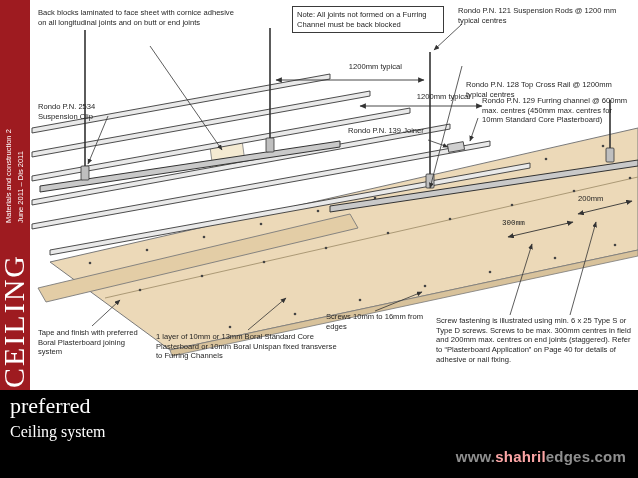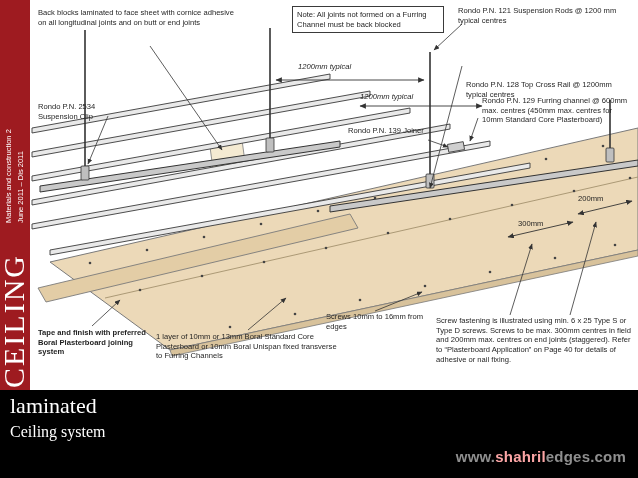--- a/index.html
+++ b/index.html
@@ -10,21 +10,21 @@
   .sidebar-meta { position:absolute; top:8px; left:3px; color:#fff; font-size:7.5px; line-height:1.6;
                   writing-mode:vertical-rl; transform:rotate(180deg); height:215px; white-space:nowrap; }
   .sidebar-meta span { display:block; }
   .sidebar-title { position:absolute; bottom:2px; left:-3px; writing-mode:vertical-rl; transform:rotate(180deg);
                    color:#fff; font-family:"Liberation Serif",serif; font-size:30px; letter-spacing:2px; }
 
   .diagram { position:absolute; left:30px; top:0; width:608px; height:390px; background:#fff; }
   .diagram svg { position:absolute; left:0; top:0; }
 
   .lbl { position:absolute; font-size:7.6px; line-height:1.28; color:#1f1f1f; }
-  .lbl.center { text-align:left;font-style:italic; }
+  .lbl.center { text-align:right; }
   .note-box { border:1px solid #3a3a3a; padding:3px 4px; background:#fff; }
 
   .footer { position:absolute; left:0; top:390px; width:638px; height:88px; background:#000; z-index:4; }
   .footer-line1 { position:absolute; left:10px; top:3px; color:#fff; font-family:"Liberation Serif",serif; font-size:22px; }
   .footer-line2 { position:absolute; left:10px; top:33px; color:#fff; font-family:"Liberation Serif",serif; font-size:16px; }
   .website { position:absolute; right:12px; bottom:13px; font-size:15px; font-weight:bold; letter-spacing:0.2px; }
   .website .dim { color:#8f8f8f; }
   .website .lit { color:#fca5a5; }
 </style>
 </head>
@@ -153,28 +153,28 @@
   <div class="lbl" style="left:8px; top:102px; width:95px;">Rondo P.N. 2534 Suspension Clip</div>
 
   <div class="lbl center" style="left:268px; top:62px; width:104px;">1200mm typical</div>
 
   <div class="lbl center" style="left:330px; top:92px; width:110px;">1200mm typical</div>
 
   <div class="lbl" style="left:318px; top:126px; width:85px;">Rondo P.N. 139 Joiner</div>
 
   <div class="lbl" style="left:548px; top:194px; width:50px;">200mm</div>
 
-  <div class="lbl" style="left:488px; top:219px; width:50px;">300mm</div>
+  <div class="lbl" style="left:472px; top:219px; width:50px;font-family:Liberation Mono, monospace;">300mm</div>
 
   <div class="lbl" style="left:296px; top:312px; width:102px;">Screws 10mm to 16mm from edges</div>
 
-  <div class="lbl" style="left:8px; top:328px; width:112px;font-weight:bold;">Tape and finish with preferred Boral Plasterboard joining system</div>
+  <div class="lbl" style="left:8px; top:328px; width:112px;">Tape and finish with preferred Boral Plasterboard joining system</div>
 
   <div class="lbl" style="left:126px; top:332px; width:185px;">1 layer of 10mm or 13mm Boral Standard Core Plasterboard or 10mm Boral Unispan fixed transverse to Furring Channels</div>
 
   <div class="lbl" style="left:406px; top:316px; width:198px;">Screw fastening is illustrated using min. 6 x 25 Type S or Type D screws. Screws to be max. 300mm centres in field and 200mm max. centres on end joints (staggered). Refer to “Plasterboard Application” on Page 40 for details of adhesive or nail fixing.</div>
 </div>
 
 <div class="footer">
-  <div class="footer-line1">laminated</div>
+  <div class="footer-line1">preferred</div>
   <div class="footer-line2">Ceiling system</div>
   <div class="website"><span class="dim">www.</span><span class="lit">shahril</span><span class="dim">edges.com</span></div>
 </div>
 
 </body></html>

